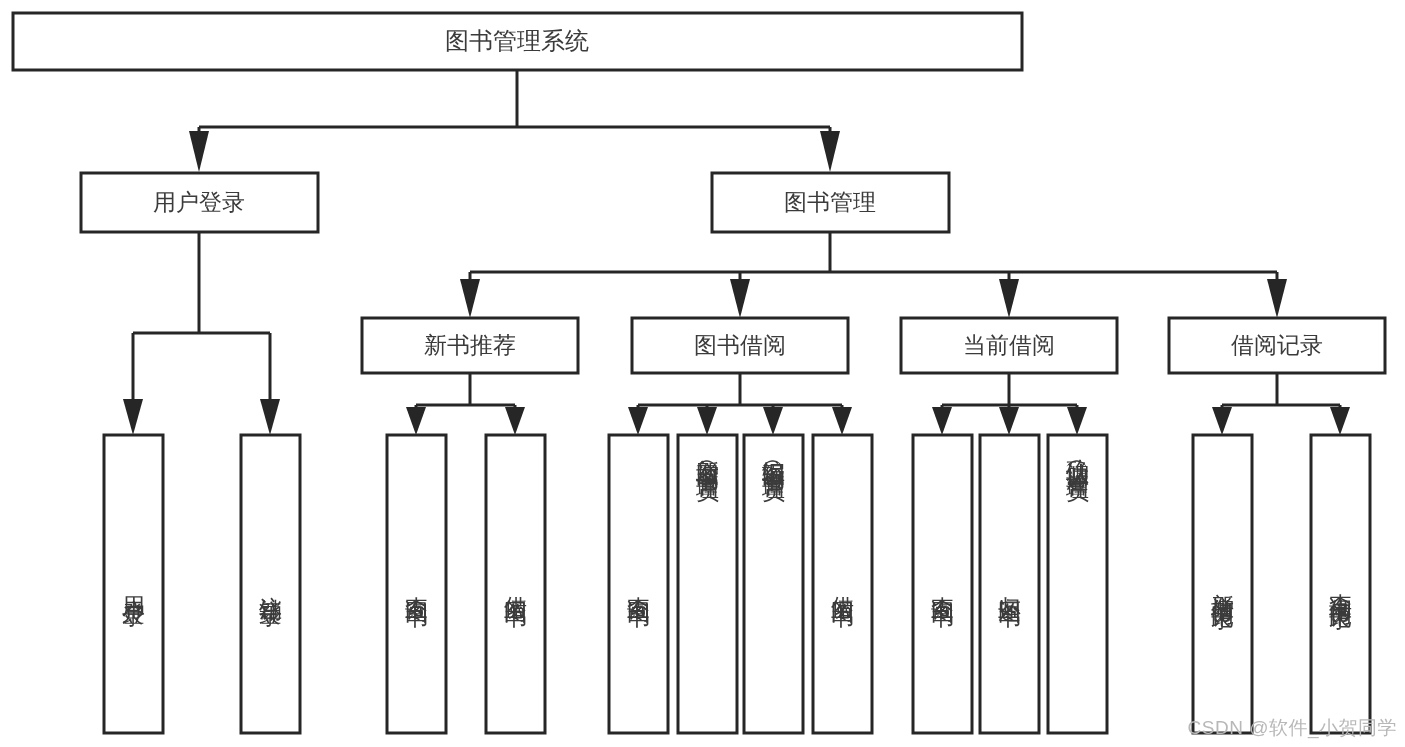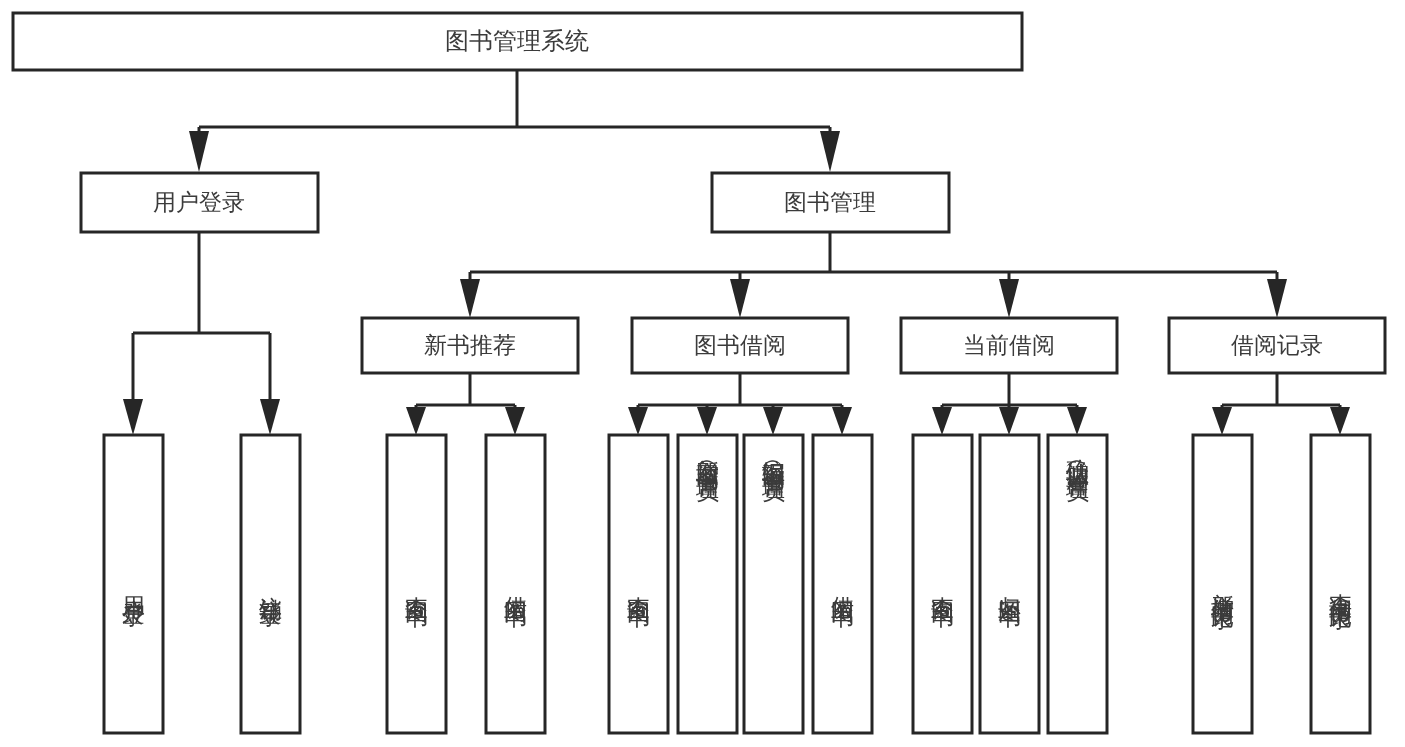--- a/index.html
+++ b/index.html
@@ -247,14 +247,15 @@
     <span class="vlabel-text" style="margin-top:6px;">确认归还（管理员）</span>
   </div>
 
   <div class="vlabel-wrap" style="left:1193px; top:435px; width:59px; height:298px;">
     <span class="vlabel-text">新增借阅记录</span>
   </div>
   <div class="vlabel-wrap" style="left:1311px; top:435px; width:59px; height:298px;">
     <span class="vlabel-text">查询借阅记录</span>
   </div>
 
+  <div class="watermark">CSDN @软件_小贺同学</div>
 
 </div>
 
 </body></html>

